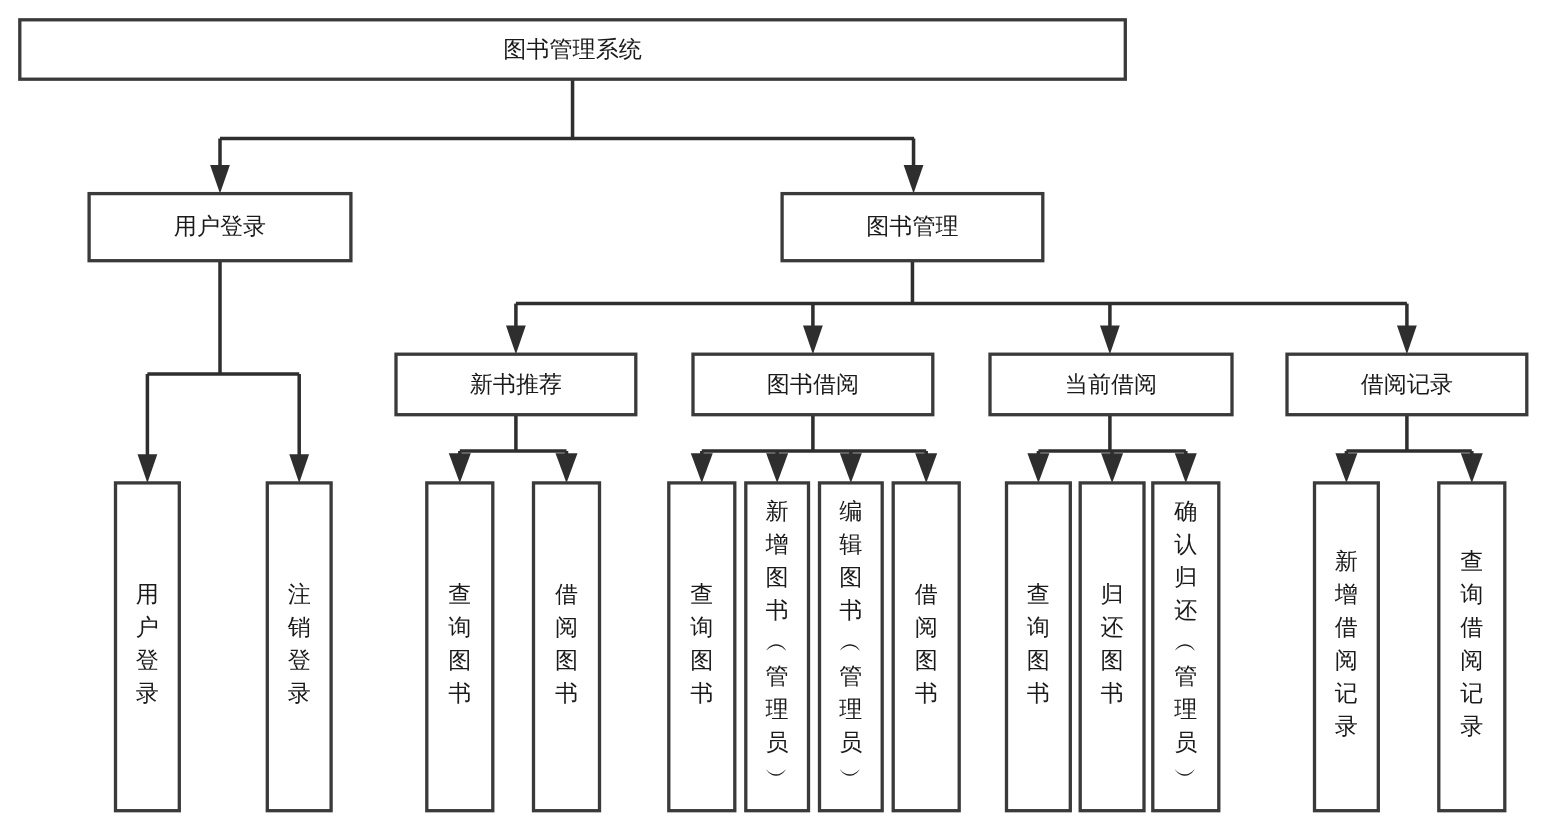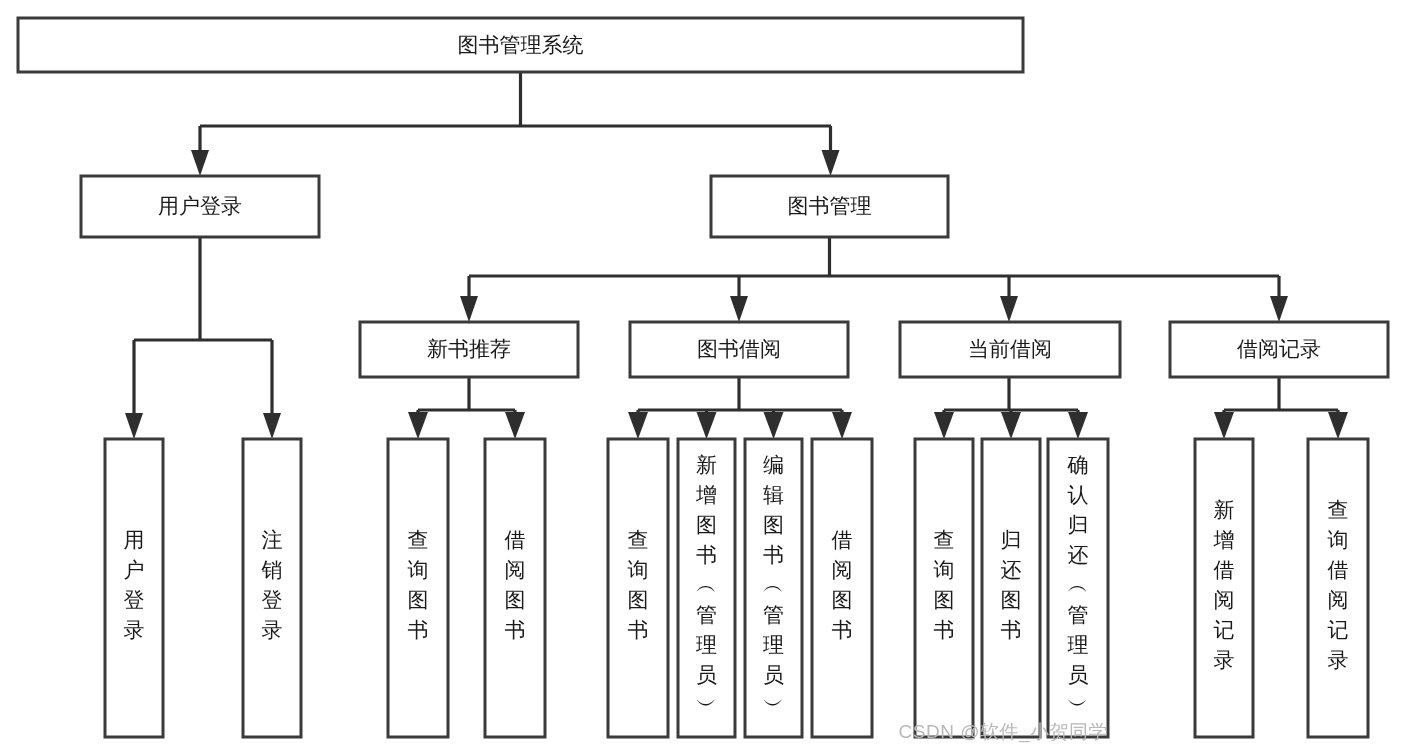--- a/index.html
+++ b/index.html
@@ -226,14 +226,13 @@
           <text class="node-label-v" x="1224" y="513"><tspan x="1224" dy="0">新</tspan><tspan x="1224" dy="30">增</tspan><tspan x="1224" dy="30">借</tspan><tspan x="1224" dy="30">阅</tspan><tspan x="1224" dy="30">记</tspan><tspan x="1224" dy="30">录</tspan></text>
         </g>
         <g>
           <rect class="node-box" x="1308" y="435" width="60" height="298"></rect>
           <text class="node-label-v" x="1338" y="513"><tspan x="1338" dy="0">查</tspan><tspan x="1338" dy="30">询</tspan><tspan x="1338" dy="30">借</tspan><tspan x="1338" dy="30">阅</tspan><tspan x="1338" dy="30">记</tspan><tspan x="1338" dy="30">录</tspan></text>
         </g>
       </g>
 
   </svg>
 
-  <div class="watermark">CSDN @软件_小贺同学</div>
 </div>
 
 </body></html>

